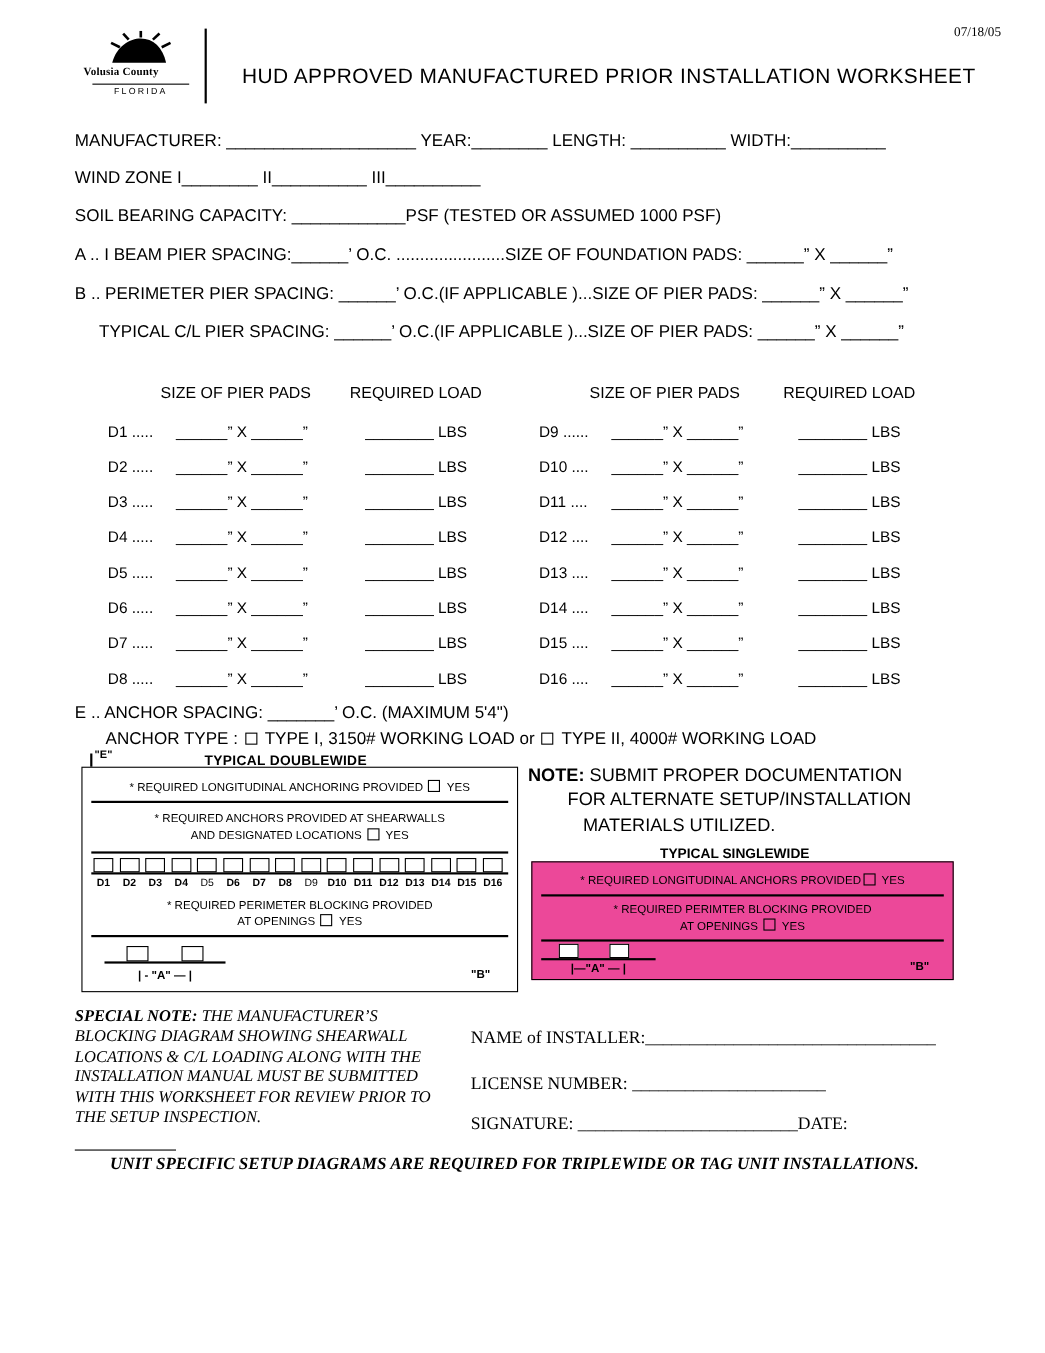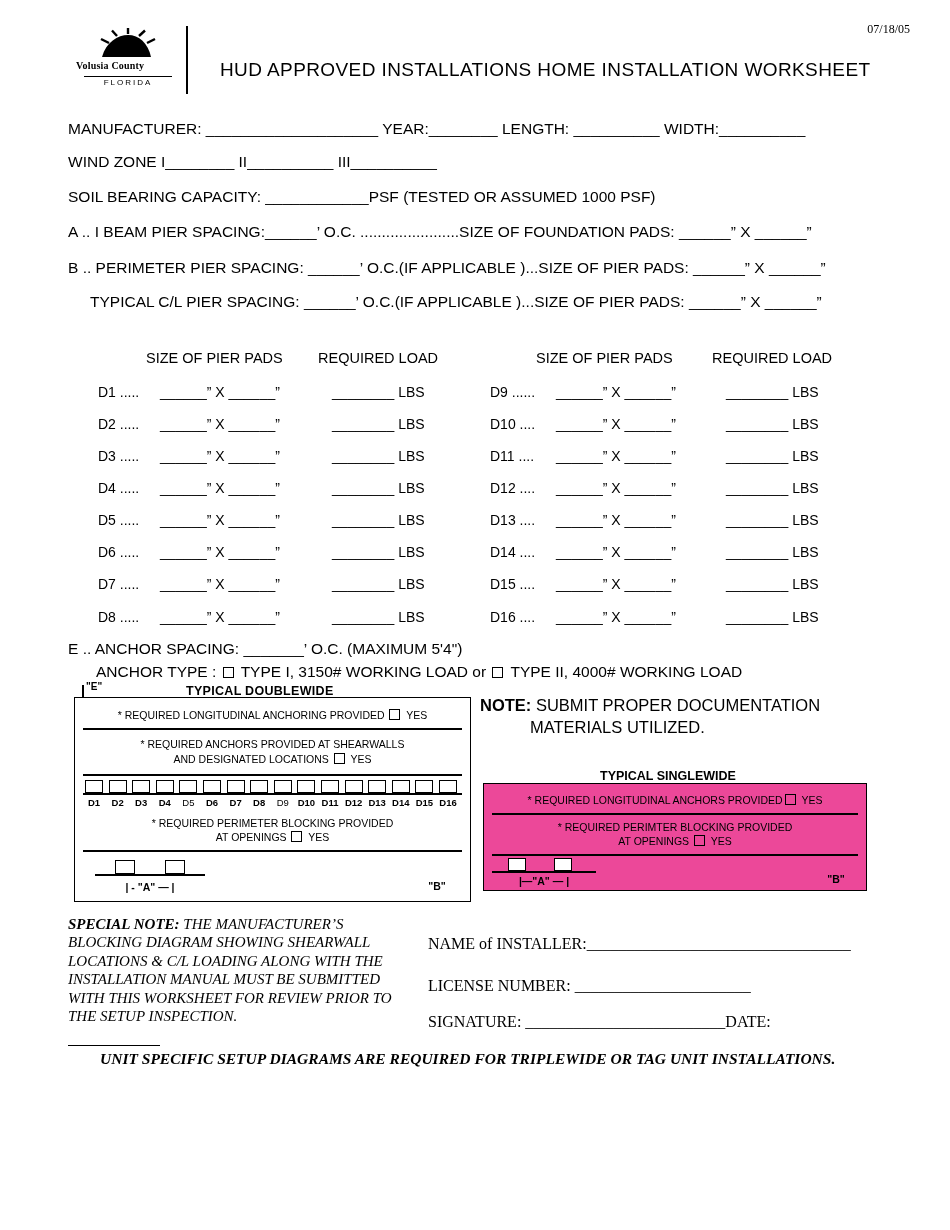--- a/index.html
+++ b/index.html
@@ -240,21 +240,21 @@
         <path d="M36 6 L36 0" stroke="#000" stroke-width="2.4"></path>
         <path d="M25 8 L20 2.5" stroke="#000" stroke-width="2.4"></path>
         <path d="M47 8 L53 2.5" stroke="#000" stroke-width="2.4"></path>
         <path d="M17 15 L9 11" stroke="#000" stroke-width="2.4"></path>
         <path d="M55 15 L63 11" stroke="#000" stroke-width="2.4"></path>
       </svg>
       <div class="logo-rule"></div>
       <div class="logo-name">Volusia County</div>
       <div class="logo-sub">FLORIDA</div>
     </div>
-    <div class="doc-title">HUD  APPROVED  INSTALLATIONS  HOME INSTALLATION  WORKSHEET</div>
+    <div class="doc-title">HUD  APPROVED  MANUFACTURED  PRIOR INSTALLATION  WORKSHEET</div>
   </div>
 
   <div class="line" style="left:68px; top:120px;">MANUFACTURER: ____________________ YEAR:________ LENGTH: __________ WIDTH:__________</div>
   <div class="line" style="left:68px; top:153px;">WIND ZONE   I________      II__________      III__________</div>
   <div class="line" style="left:68px; top:188px;">SOIL BEARING CAPACITY: ____________PSF (TESTED OR ASSUMED 1000 PSF)</div>
   <div class="line" style="left:68px; top:223px;">A .. I BEAM PIER SPACING:______’ O.C.  .......................SIZE OF FOUNDATION PADS: ______” X ______”</div>
   <div class="line" style="left:68px; top:259px;">B .. PERIMETER PIER SPACING: ______’  O.C.(IF APPLICABLE )...SIZE OF PIER PADS:  ______” X ______”</div>
   <div class="line" style="left:90px; top:293px;">TYPICAL C/L PIER SPACING:  ______’   O.C.(IF APPLICABLE )...SIZE OF PIER PADS:  ______” X ______”</div>
 
   <div class="col-head" style="left:146px; top:350px;">SIZE OF PIER PADS</div>
@@ -392,20 +392,21 @@
     <div class="sq" style="left:40px; top:162px; width:18px; height:12px;"></div>
     <div class="sq" style="left:90px; top:162px; width:18px; height:12px;"></div>
     <div class="hbar" style="left:20px; top:176px; width:110px; height:2.4px;"></div>
 
     <div class="dtxt" style="left:20px; top:183px; width:110px; font-weight:bold;">| - "A" — |</div>
     <div class="dtxt" style="left:340px; top:182px; width:44px; font-weight:bold;">"B"</div>
   </div>
 
   <div class="note-block">
     <div><b>NOTE:</b><span> SUBMIT PROPER DOCUMENTATION</span></div>
+    <div style="padding-left:36px;">FOR ALTERNATE SETUP/INSTALLATION</div>
     <div style="padding-left:50px;">MATERIALS UTILIZED.</div>
   </div>
 
   <div class="sgl-title">TYPICAL SINGLEWIDE</div>
   <div class="sgl-box">
     <div class="dtxt" style="left:0; top:10px; width:382px;">
       <span>* REQUIRED LONGITUDINAL ANCHORS PROVIDED</span><span class="cb"></span><span> YES</span>
     </div>
     <div class="hbar" style="left:8px; top:29px; width:366px; height:2.4px;"></div>
     <div class="dtxt" style="left:0; top:37px; width:382px;">* REQUIRED PERIMTER BLOCKING PROVIDED</div>

